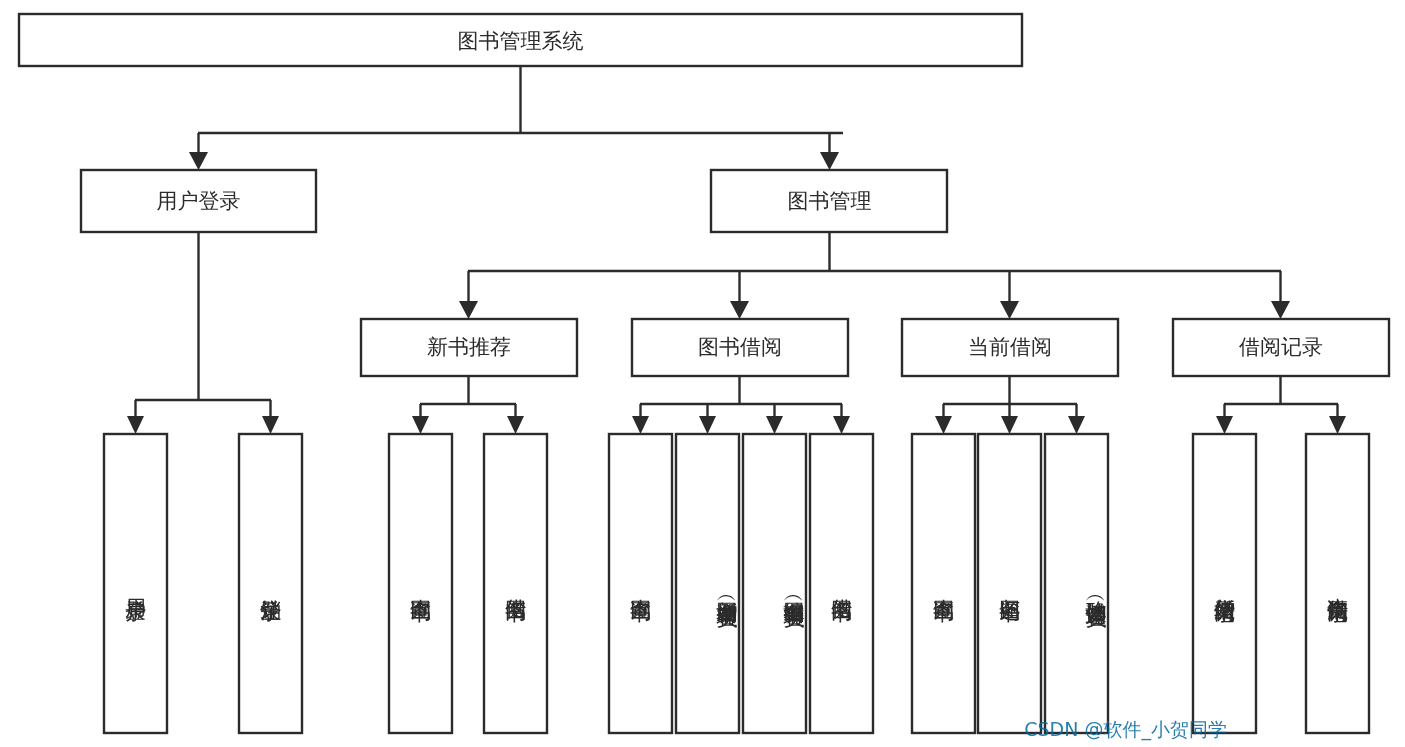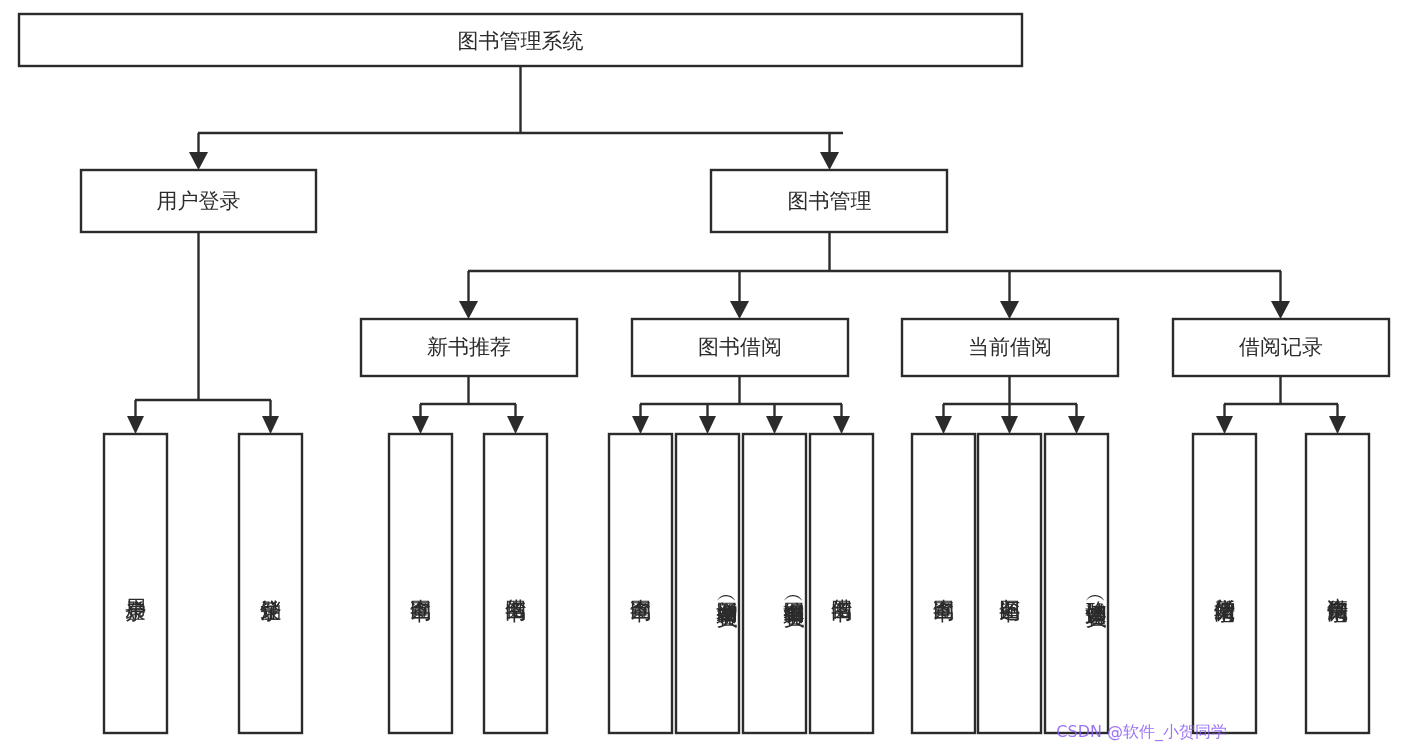--- a/index.html
+++ b/index.html
@@ -62,22 +62,22 @@
     align-items: center;
     justify-content: center;
     white-space: nowrap;
     pointer-events: none;
   }
   .watermark {
     position: absolute;
     right: 8px;
     bottom: 4px;
     font-family: "DejaVu Sans", "Liberation Sans", sans-serif;
-    font-size: 16px;
-    color: #8b5cf6;
+    font-size: 19px;
+    color: #0369a1;
     opacity: 0.85;
     white-space: nowrap;
   }
 </style>
 </head>
 <body>
 
 <div id="diagram-root">
 
   <svg class="diagram-canvas" viewBox="0 0 1405 747" xmlns="http://www.w3.org/2000/svg">

